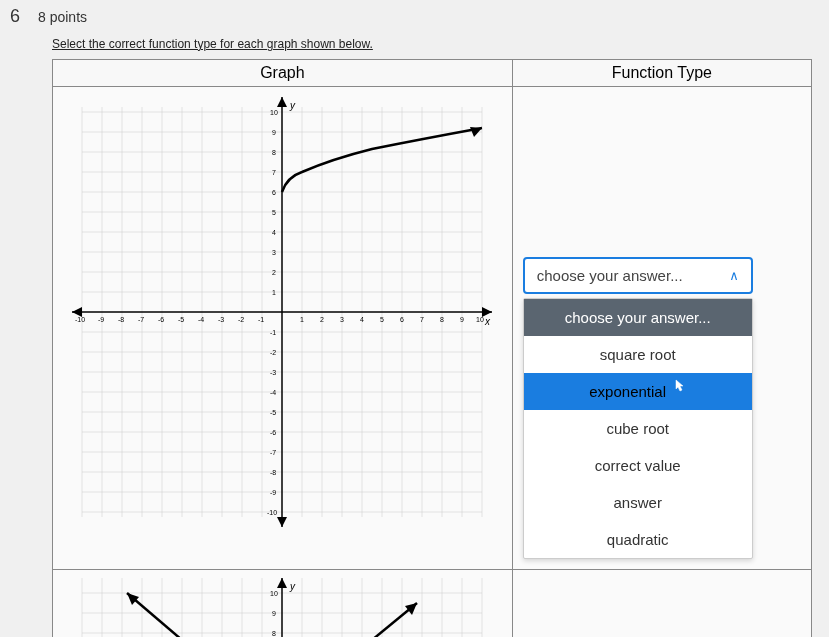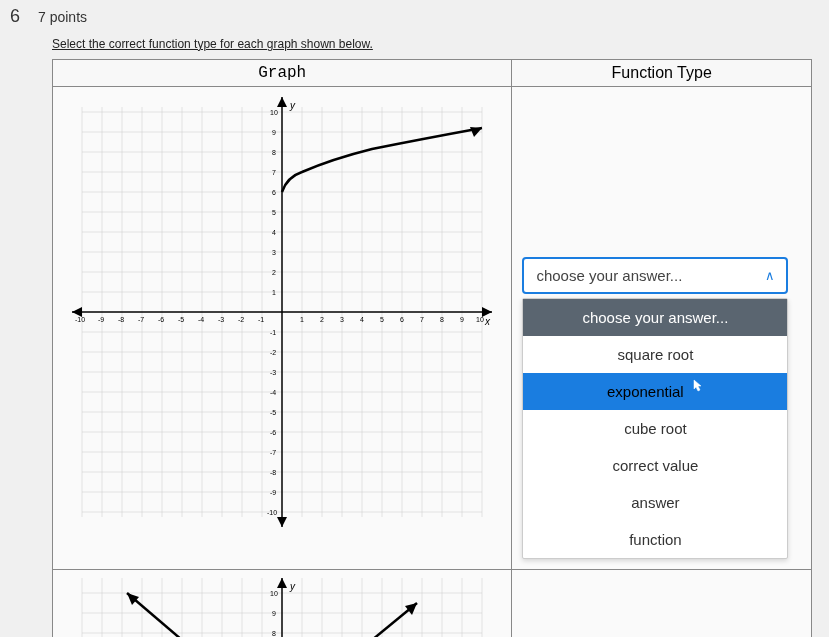--- a/index.html
+++ b/index.html
@@ -40,39 +40,39 @@
     .main-table th, .main-table td {
       border: 1px solid #888;
       vertical-align: top;
     }
     .main-table th {
       font-weight: normal;
       font-size: 16px;
       padding: 4px;
       background: #f8f8f8;
     }
-    .graph-col { width: 460px; font-family: Liberation Mono, monospace; }
+    .graph-col { width: 460px; }
     .type-col { width: 300px; }
     .graph-cell {
       height: 470px;
       padding: 10px;
       background: #fafafa;
     }
     .graph-svg {
       display: block;
       margin: 0 auto;
     }
     .type-cell {
       padding: 10px;
       background: #fafafa;
       position: relative;
     }
     .dropdown-box {
       margin-top: 160px;
-      width: 266px;
+      width: 230px;
     }
     .dropdown-selected {
       border: 2px solid #1a7de0;
       border-radius: 4px;
       padding: 8px 12px;
       font-size: 15px;
       color: #444;
       display: flex;
       justify-content: space-between;
       align-items: center;
@@ -113,21 +113,21 @@
       padding: 8px;
       background: #fafafa;
       border-top: 1px solid #888;
     }
   </style>
 </head>
 <body>
 
 <div class="question-header">
   <span class="question-number">6</span>
-  <span class="points">7 points</span>
+  <span class="points">8 points</span>
 </div>
 
 <div class="question-text">Select the correct function type for each graph shown below.</div>
 
 <table class="main-table">
   <thead>
     <tr>
       <th class="graph-col">Graph</th>
       <th class="type-col">Function Type</th>
     </tr>
@@ -251,21 +251,21 @@
               <span>exponential</span>
               <span class="cursor-icon">
                 <svg width="14" height="14" viewBox="0 0 14 14" style="vertical-align:middle;margin-top:-14px">
                     <path d="M4 1 L4 10 L6 8 L8 12 L10 11 L8 7 L11 7 Z" fill="#fff" stroke="#fff" stroke-width="0.5"></path>
                   </svg>
               </span>
             </div>
             <div class="dropdown-option">cube root</div>
             <div class="dropdown-option">correct value</div>
             <div class="dropdown-option">answer</div>
-            <div class="dropdown-option">function</div>
+            <div class="dropdown-option">quadratic</div>
           </div>
         </div>
       </td>
     </tr>
     <tr>
       <td class="second-graph-cell">
         <svg class="graph-svg" width="420" height="62" viewBox="0 0 420 62">
           <g stroke="#c8c8c8" stroke-width="0.5">
             <line x1="10" y1="0" x2="10" y2="62"></line>
               <line x1="30" y1="0" x2="30" y2="62"></line>

